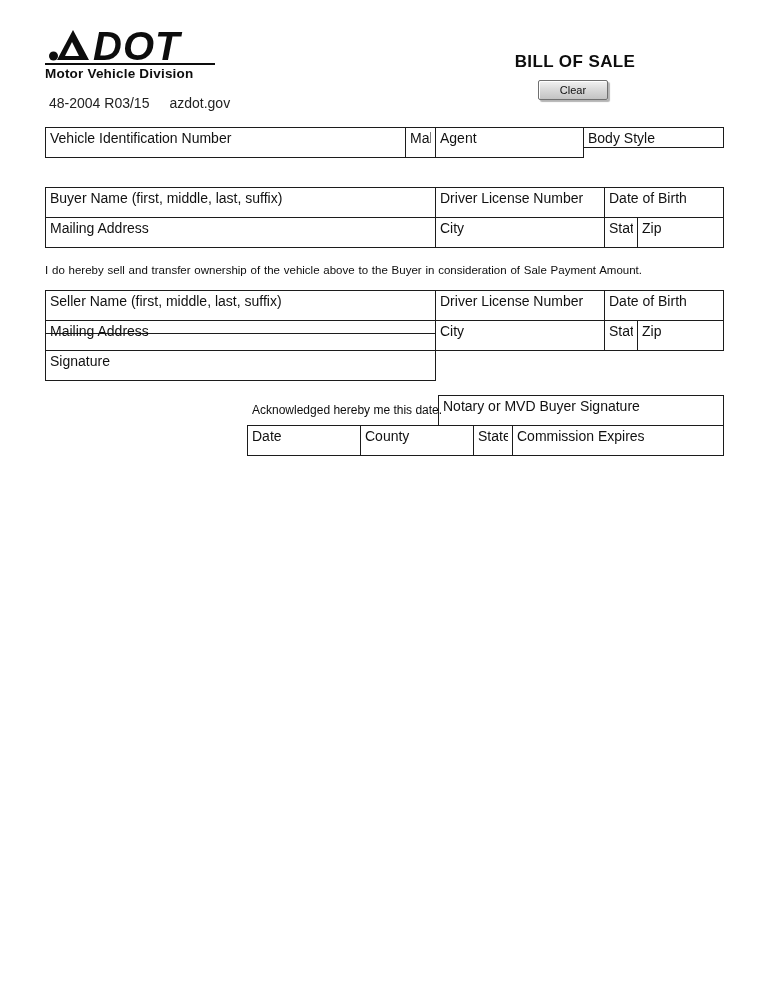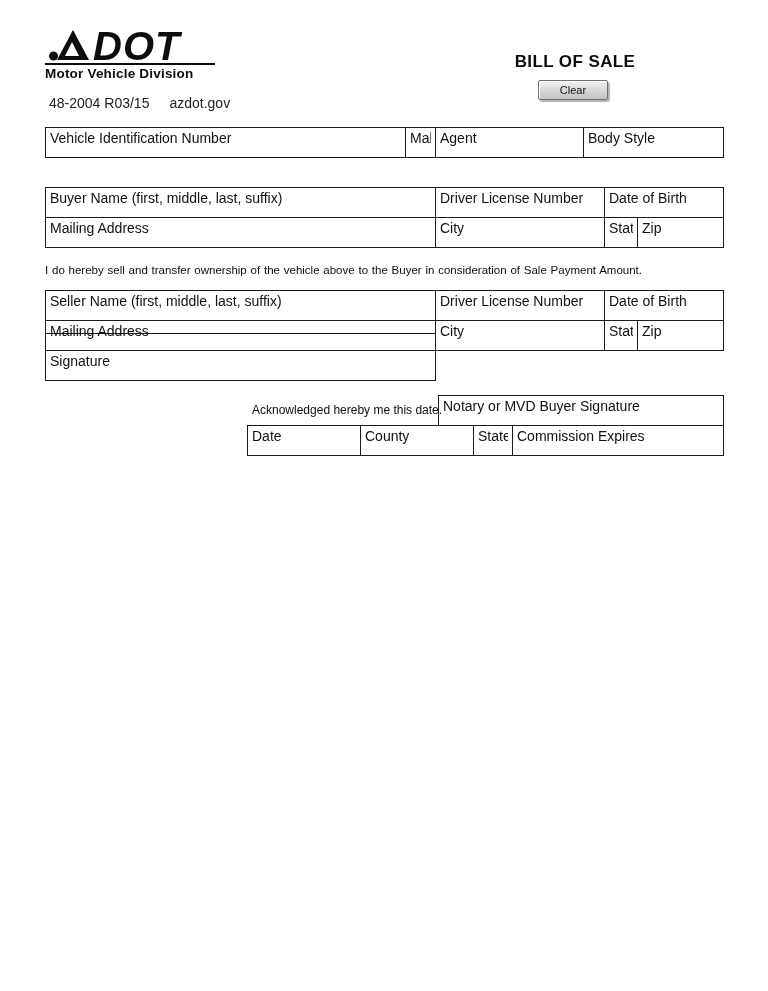--- a/index.html
+++ b/index.html
@@ -56,21 +56,21 @@
 
   <div class="cell" style="left:45px;top:127px;width:361px;height:31px">
     <span class="lbl">Vehicle Identification Number</span>
   </div>
   <div class="cell" style="left:405px;top:127px;width:31px;height:31px">
     <span class="lbl">Make</span>
   </div>
   <div class="cell" style="left:435px;top:127px;width:149px;height:31px">
     <span class="lbl">Agent</span>
   </div>
-  <div class="cell" style="left:583px;top:127px;width:141px;height:31px">
+  <div class="cell" style="left:583px;top:127px;width:141px;height:21px">
     <span class="lbl">Body Style</span>
   </div>
 
 
   <div class="cell" style="left:45px;top:187px;width:391px;height:31px">
     <span class="lbl">Buyer Name (first, middle, last, suffix)</span>
   </div>
   <div class="cell" style="left:435px;top:187px;width:170px;height:31px">
     <span class="lbl">Driver License Number</span>
   </div>

